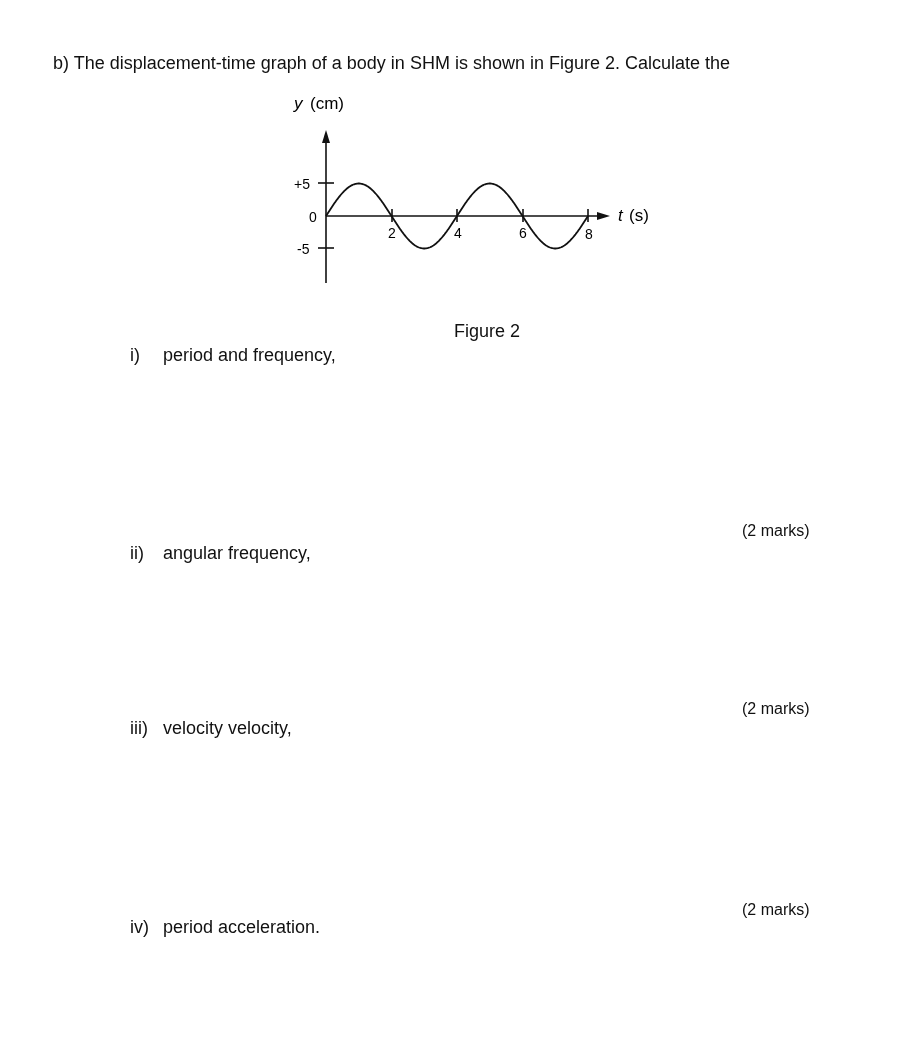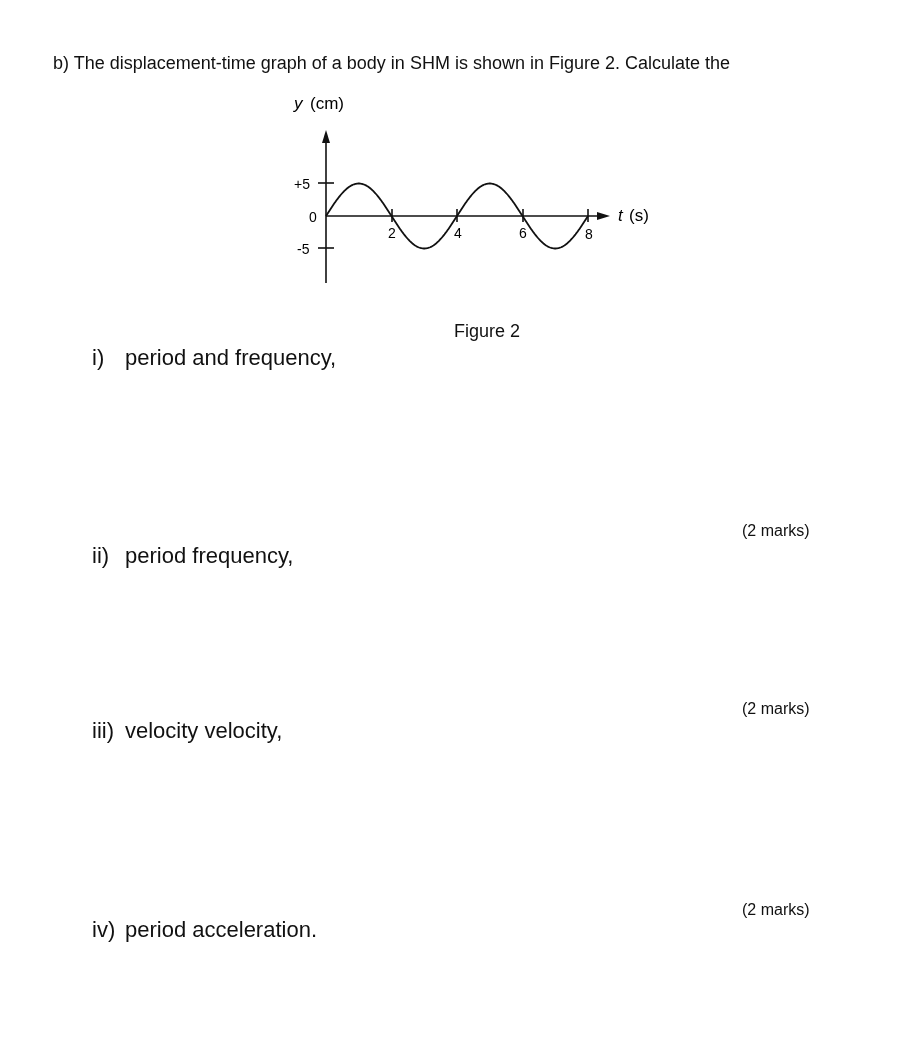--- a/index.html
+++ b/index.html
@@ -1,20 +1,20 @@
 <!DOCTYPE html>
 <html><head>
 <meta charset="utf-8">
 <style>
   html, body { margin:0; padding:0; background:#ffffff; }
   body { width:897px; height:1046px; position:relative; overflow:hidden;
          font-family:"Liberation Sans", sans-serif; color:#111; }
   .abs { position:absolute; white-space:nowrap; }
   .q-intro { left:53px; top:53px; font-size:18px;text-align:center; }
-  .sub { font-size:22px; }
+  .sub { font-size:18px;margin-left:38px; }
   .sub .num { display:inline-block; width:33px; }
   .marks { font-size:16px; }
   .caption { font-size:18px; }
   svg text { font-family:"Liberation Sans", sans-serif; }
 </style>
 </head>
 <body>
 
 <div class="abs q-intro">
   <span>b)</span>
@@ -55,21 +55,21 @@
 </div>
 
 <div class="abs caption" style="left:418px; top:321px;margin-left:36px;">Figure 2</div>
 
 <div class="abs sub" style="left:92px; top:345px;">
   <span class="num">i)</span><span>period and frequency,</span>
 </div>
 <div class="abs marks" style="left:742px; top:522px;">(2 marks)</div>
 
 <div class="abs sub" style="left:92px; top:543px;">
-  <span class="num">ii)</span><span>period frequency,</span>
+  <span class="num">ii)</span><span>angular frequency,</span>
 </div>
 <div class="abs marks" style="left:742px; top:700px;">(2 marks)</div>
 
 <div class="abs sub" style="left:92px; top:718px;">
   <span class="num">iii)</span><span>velocity velocity,</span>
 </div>
 <div class="abs marks" style="left:742px; top:901px;">(2 marks)</div>
 
 <div class="abs sub" style="left:92px; top:917px;">
   <span class="num">iv)</span><span>period acceleration.</span>

